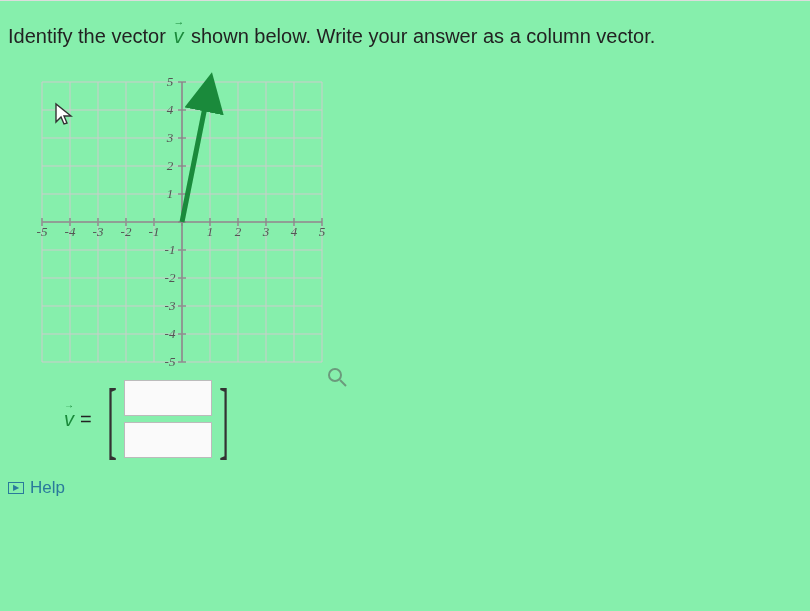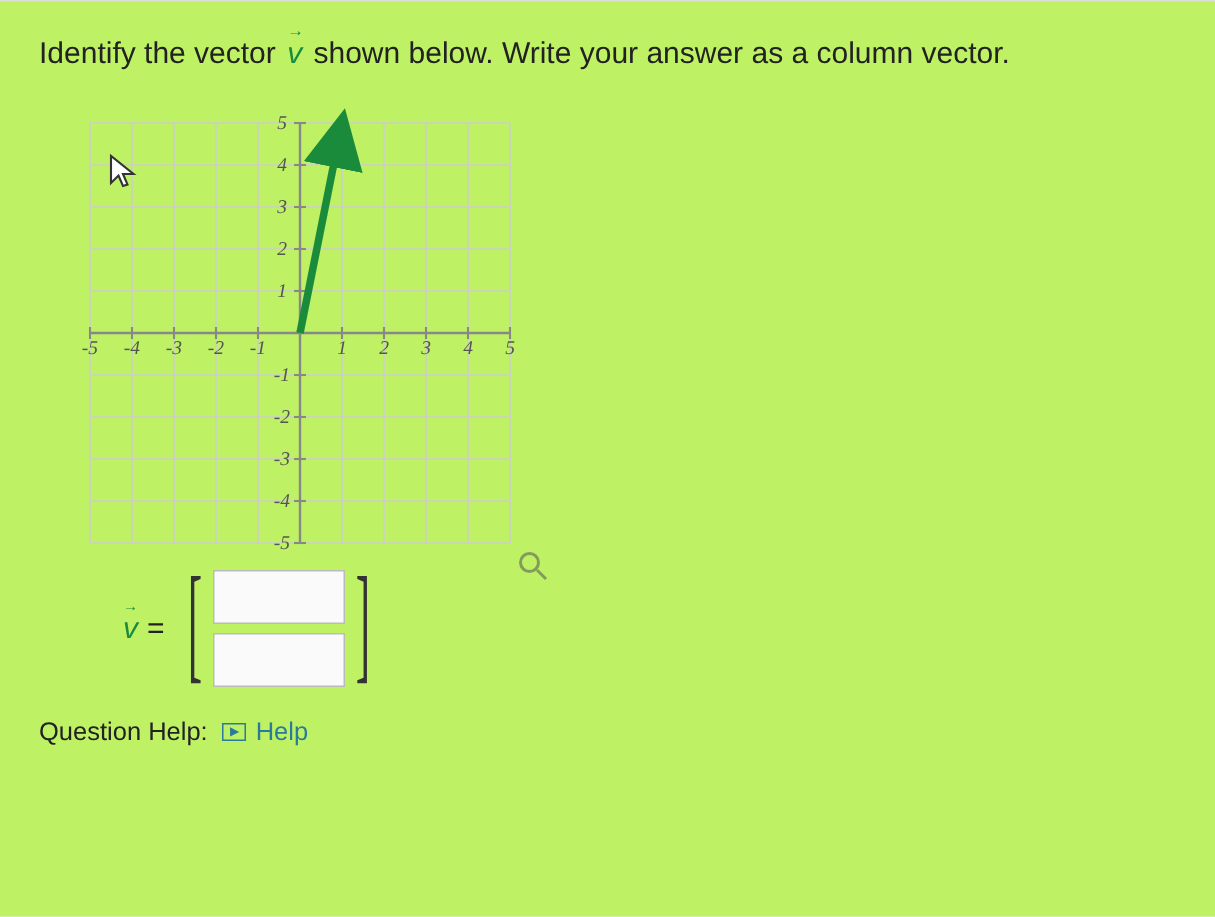--- a/index.html
+++ b/index.html
@@ -4,23 +4,23 @@
 <style>
   * { box-sizing: border-box; margin: 0; padding: 0; }
   body {
     font-family: Arial, Helvetica, sans-serif;
     background: #f5f5f5;
     width: 810px;
     height: 611px;
     overflow: hidden;
   }
   .page {
-    background: #bef264;
+    background: #86efac;
     border-top: 1px solid #ddd;
-    padding: 24px 18px 8px 26px;
+    padding: 24px 18px 8px 8px;
     height: 100%;
     position: relative;
   }
   .prompt {
     font-size: 20px;
     color: #222;
     margin-bottom: 24px;
   }
   .prompt .var {
     font-style: italic;
@@ -245,20 +245,19 @@
     <span class="eq">=</span>
     <span class="bracket">[</span>
     <span class="inputs">
       <input type="text" value="" style="">
       <input type="text" value="" style="">
     </span>
     <span class="bracket">]</span>
   </div>
 
   <div class="help-row">
-    <span>Question Help:</span>
     <span class="video-link">
       <span class="video-icon">▶</span>
       <span>Help</span>
     </span>
   </div>
 
 </div>
 
 </body></html>

